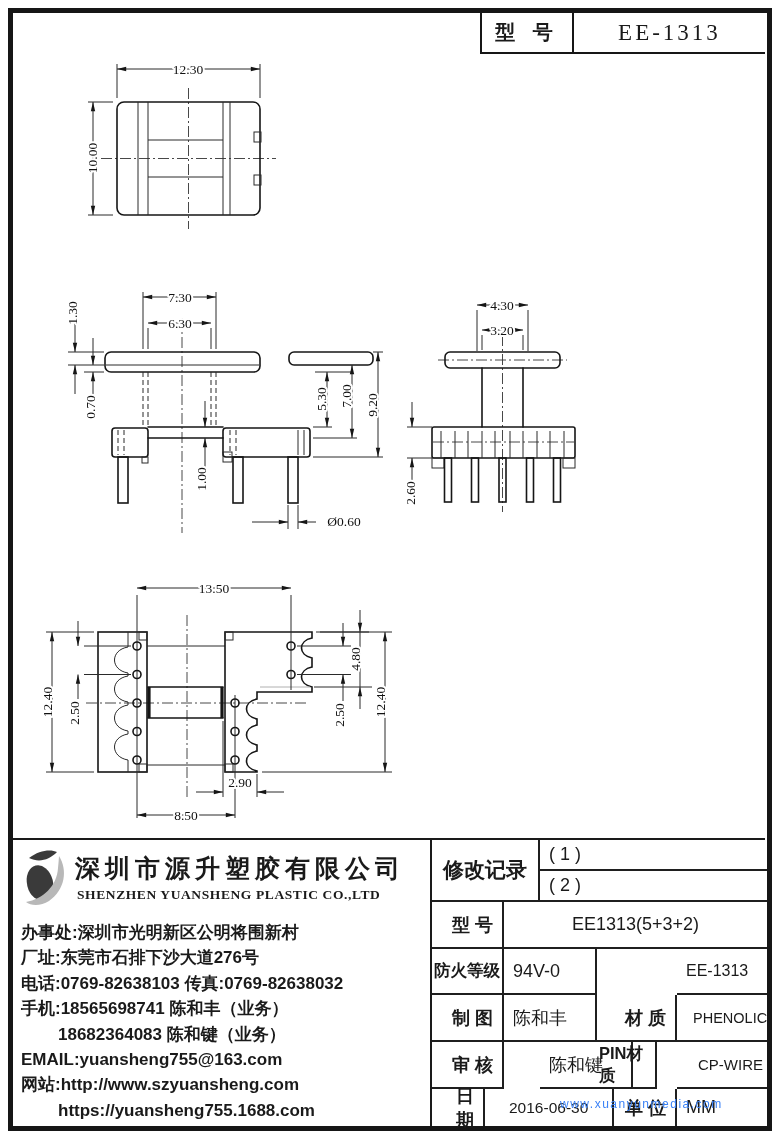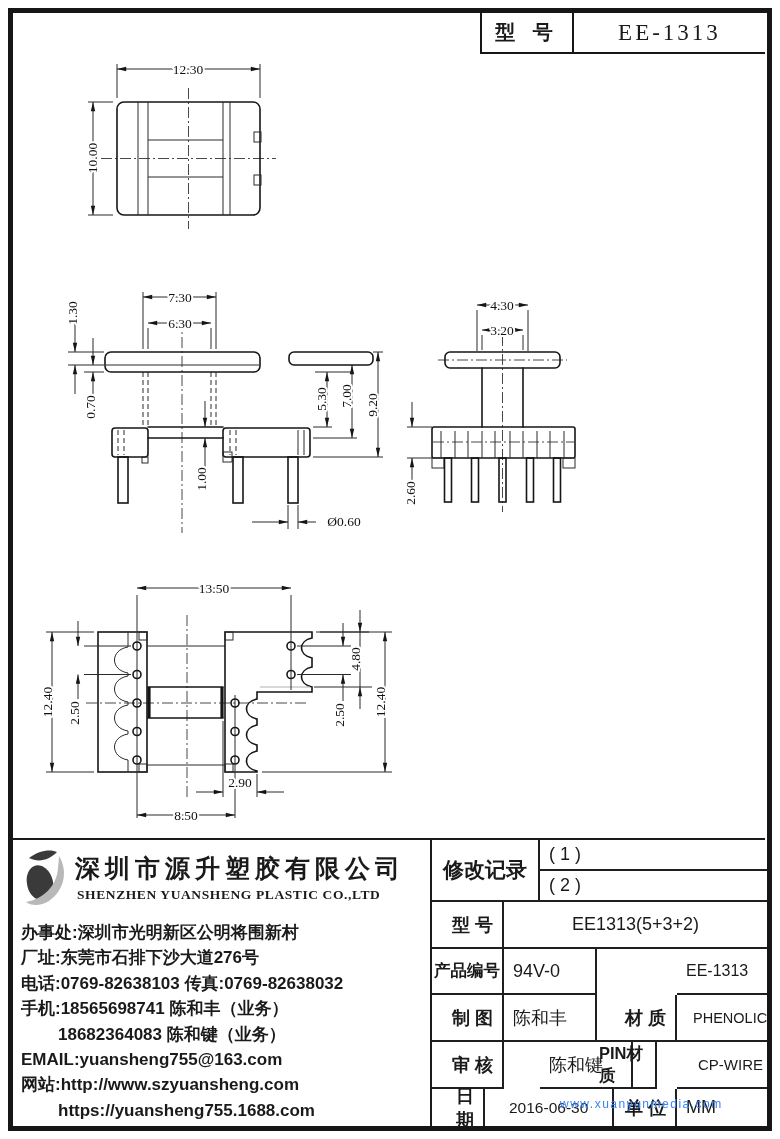--- a/index.html
+++ b/index.html
@@ -305,21 +305,21 @@
 
     <div id="spectable">
 
       <div class="cell labc bR bB" style="left:0;top:0;width:108px;height:62px;font-size:21px;">修改记录</div>
       <div class="cell val bB" style="left:108px;top:0;width:227px;height:31px;">( 1 )</div>
       <div class="cell val bB" style="left:108px;top:31px;width:227px;height:31px;">( 2 )</div>
 
       <div class="cell lab bR bB" style="left:0;top:62px;width:72px;height:47px;">型 号</div>
       <div class="cell valc bB" style="left:72px;top:62px;width:263px;height:47px;">EE1313(5+3+2)</div>
 
-      <div class="cell labc bR bB" style="left:0;top:109px;width:72px;height:46px;font-size:16.5px;">产品编号</div>
+      <div class="cell labc bR bB" style="left:0;top:109px;width:72px;height:46px;font-size:16.5px;">防火等级</div>
       <div class="cell val bR bB" style="left:72px;top:109px;width:93px;height:46px;">94V-0</div>
       <div class="cell val bB" style="left:245px;top:109px;width:90px;height:46px;font-size:16px;">EE-1313</div>
 
       <div class="cell lab bR bB" style="left:0;top:155px;width:72px;height:47px;">制 图</div>
       <div class="cell val bR bB" style="left:72px;top:155px;width:93px;height:47px;">陈和丰</div>
       <div class="cell lab bR bB" style="left:165px;top:155px;width:80px;height:47px;">材 质</div>
       <div class="cell val bB" style="left:245px;top:155px;width:90px;height:47px;font-size:14.5px;padding-left:16px;">PHENOLIC</div>
 
       <div class="cell lab bR bB" style="left:0;top:202px;width:72px;height:47px;">审 核</div>
       <div class="cell val bR bB" style="left:72px;top:202px;width:93px;height:47px;margin-left:36px;">陈和键</div>

